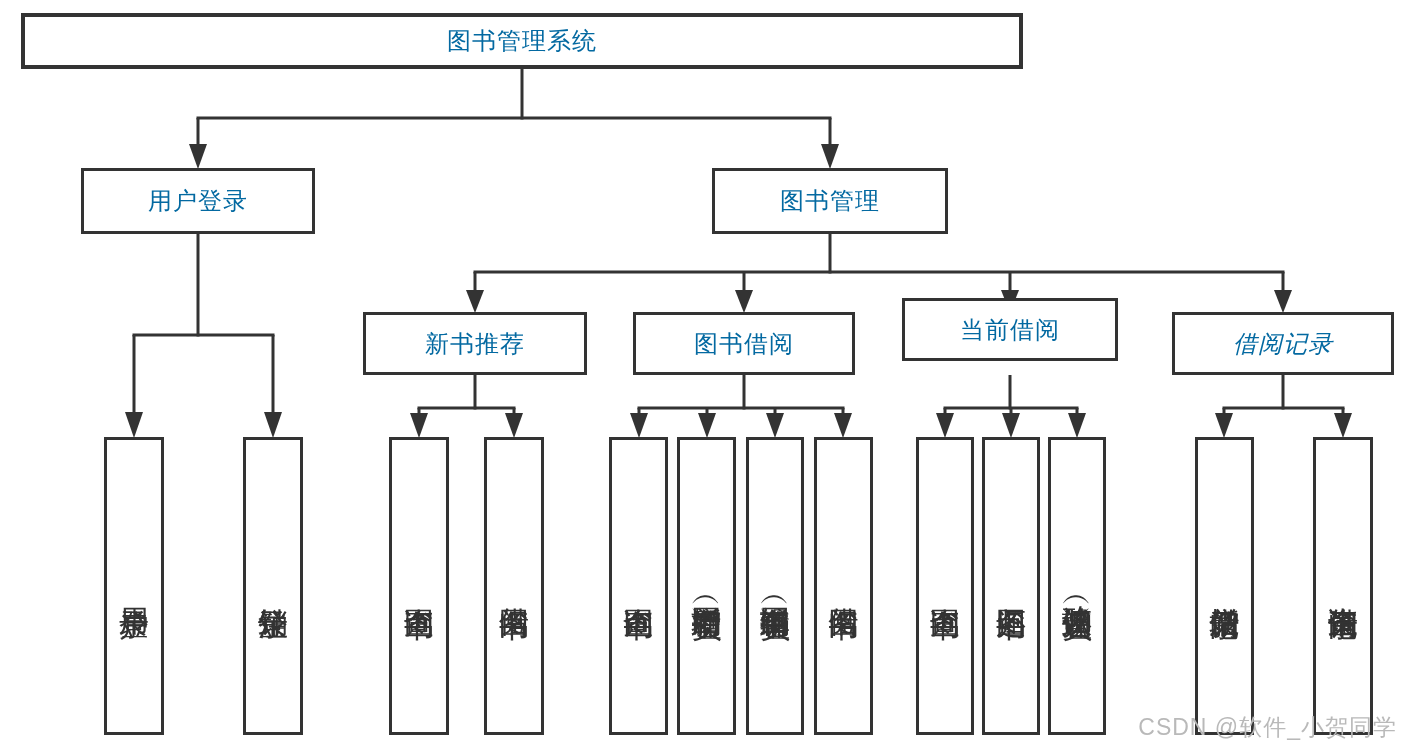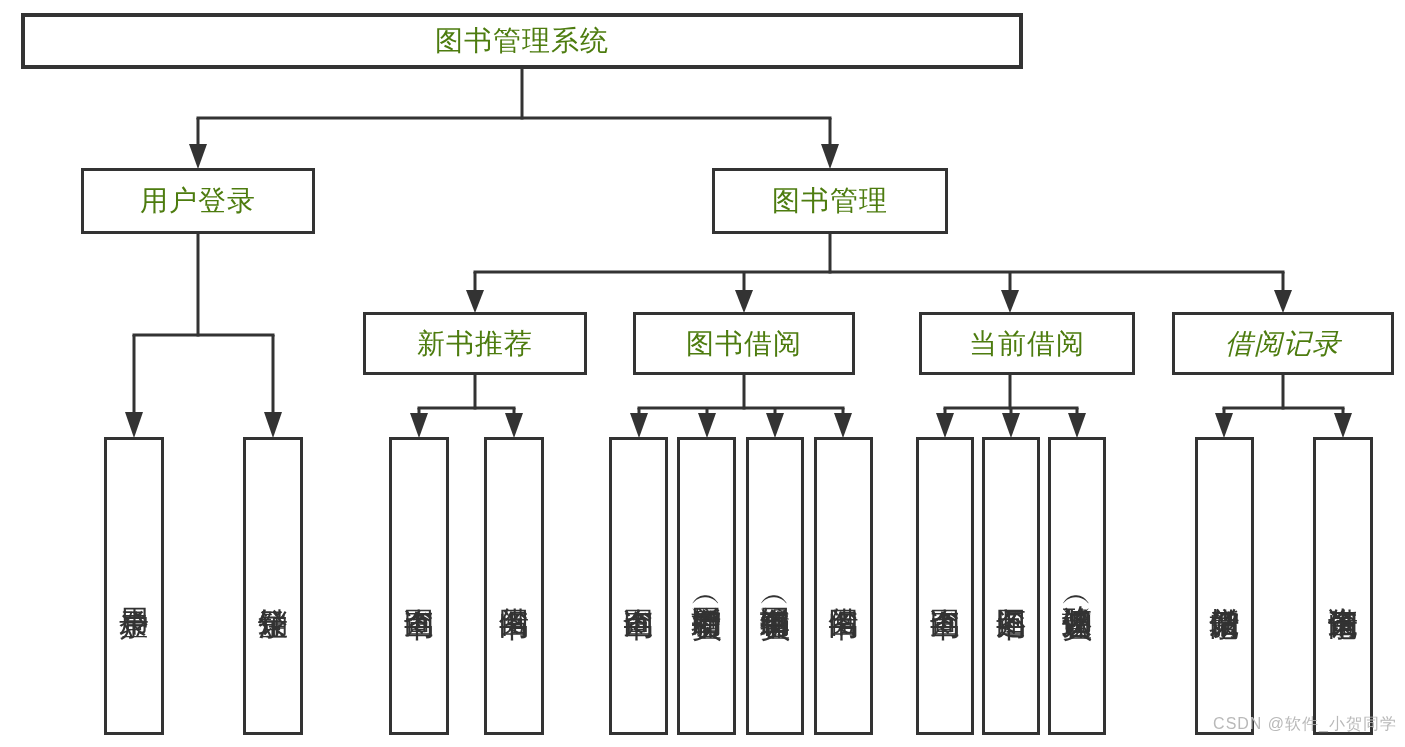--- a/index.html
+++ b/index.html
@@ -29,42 +29,42 @@
     background: #ffffff;
     border: 3px solid #333333;
     display: flex;
     align-items: center;
     justify-content: center;
   }
   .node.root-box {
     border-width: 4px;
   }
   .hlabel {
-    font-size: 28px;
+    font-size: 24px;
     letter-spacing: 1px;
     white-space: nowrap;
-    color: #4d7c0f;
+    color: #0369a1;
   }
   .vbox {
     
   }
   .vlabel {
     writing-mode: vertical-rl;
     text-orientation: mixed;
     font-size: 30px;
     line-height: 1;
     letter-spacing: 1px;
     color: #333333;
     white-space: nowrap;
   }
   .watermark {
     position: absolute;
     right: 8px;
-    bottom: 12px;
-    font-size: 16px;
+    bottom: 4px;
+    font-size: 23px;
     color: #b9b9b9;
     letter-spacing: 1px;
     white-space: nowrap;
   }
   svg line {
     stroke: #333333;
     stroke-width: 3;
   }
   svg polygon {
     fill: #333333;
@@ -162,21 +162,21 @@
   <div class="node" style="left:712px; top:168px; width:236px; height:66px;align-items:center;">
     <span class="hlabel">图书管理</span>
   </div>
 
   <div class="node" style="left:363px; top:312px; width:224px; height:63px;text-align:right;">
     <span class="hlabel">新书推荐</span>
   </div>
   <div class="node" style="left:633px; top:312px; width:222px; height:63px;">
     <span class="hlabel">图书借阅</span>
   </div>
-  <div class="node" style="left:902px; top:312px; width:216px; height:63px;margin-left:17px;">
+  <div class="node" style="left:902px; top:298px; width:216px; height:63px;">
     <span class="hlabel">当前借阅</span>
   </div>
   <div class="node" style="left:1172px; top:312px; width:222px; height:63px;font-style:italic;">
     <span class="hlabel">借阅记录</span>
   </div>
 
   <div class="node vbox" style="left:104px; top:437px; width:60px; height:298px;">
     <span class="vlabel">用户登录</span>
   </div>
   <div class="node vbox" style="left:243px; top:437px; width:60px; height:298px;">

